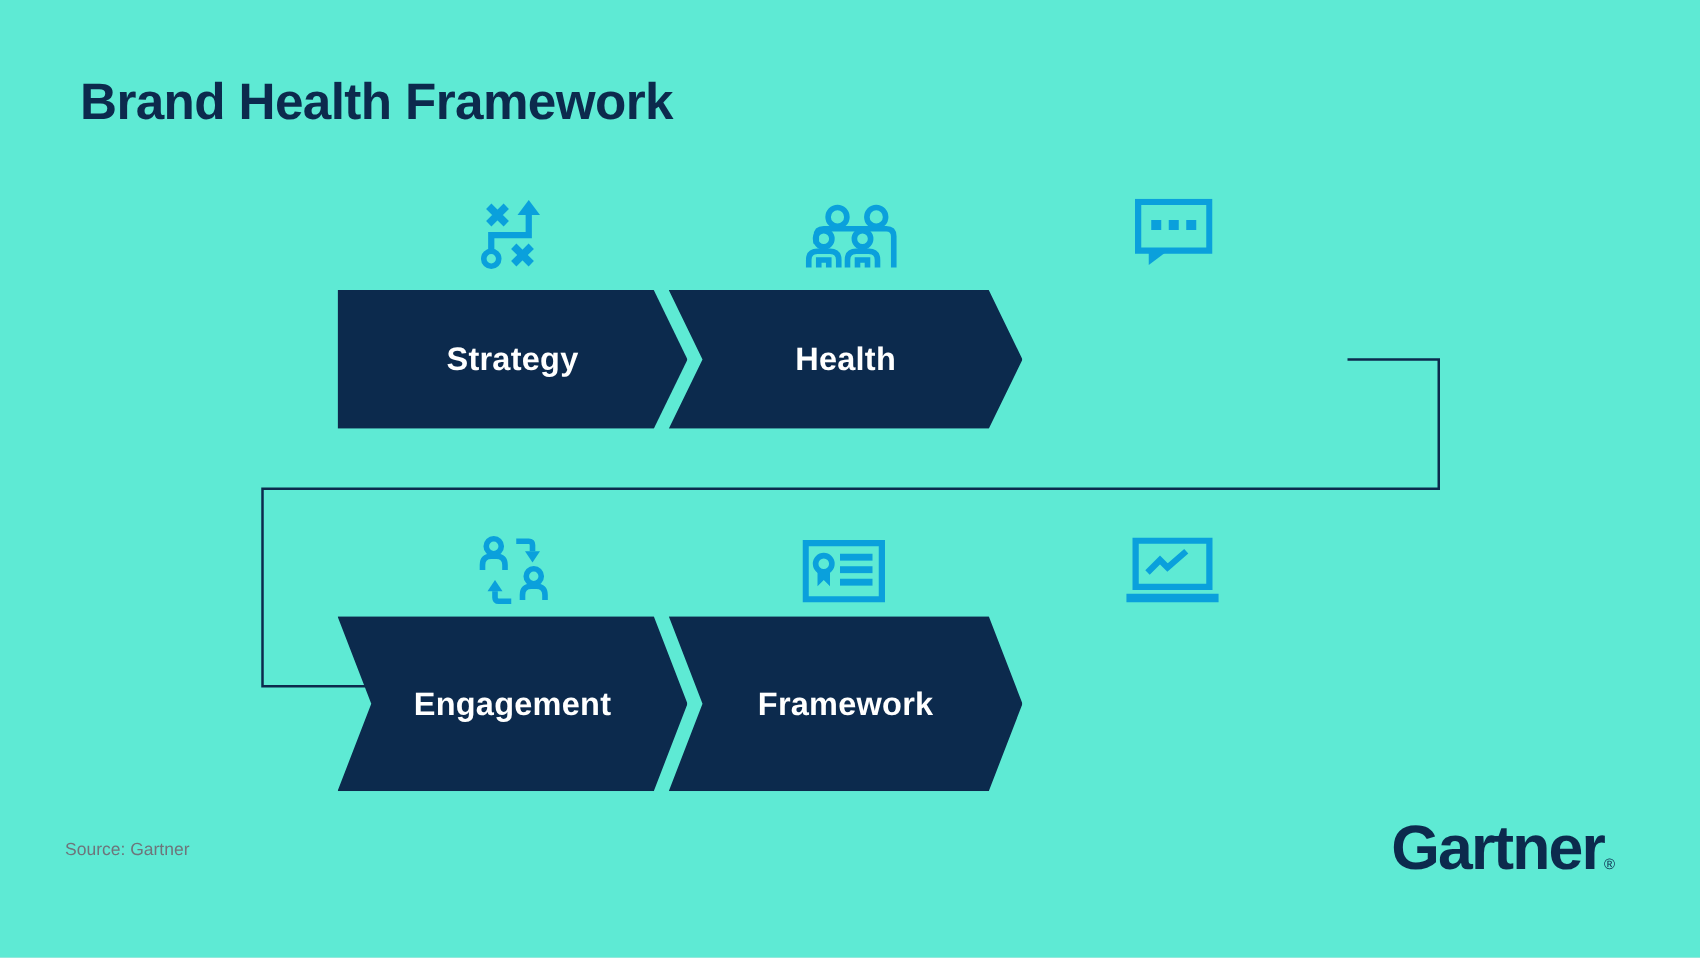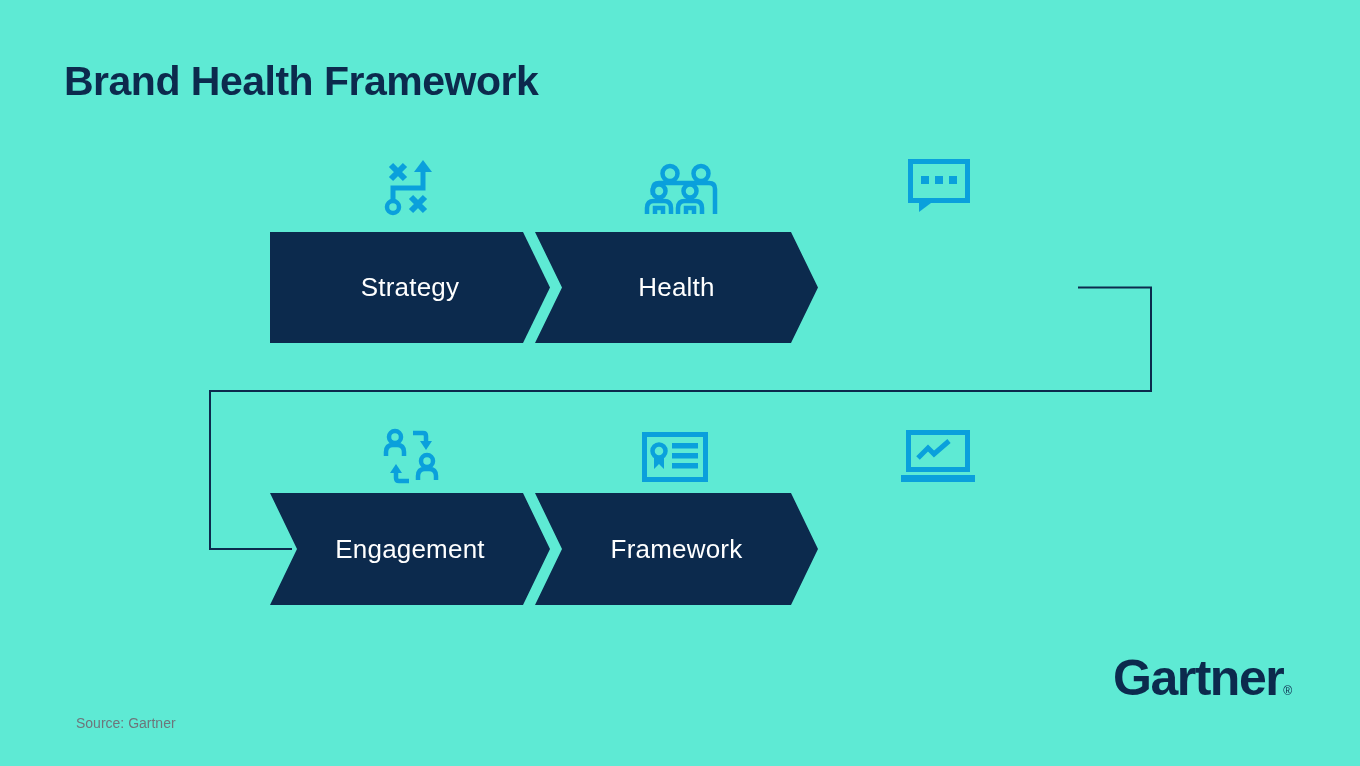--- a/index.html
+++ b/index.html
@@ -21,30 +21,30 @@
   .connector{
     position:absolute;left:0;top:0;z-index:1;
   }
   .icon{
     position:absolute;z-index:2;
   }
   .stage{
     position:absolute;z-index:2;height:111px;
     background:#0c2a4d;
     display:flex;align-items:center;justify-content:center;
-    color:#ffffff;font-size:26px;font-weight:400;letter-spacing:0.2px;
+    color:#ffffff;font-size:26px;font-weight:700;letter-spacing:0.2px;
   }
-  .row2{top:493px;height:112px;}
+  .row2{top:493px;height:140px;}
   .stage-first{clip-path:polygon(0 0,calc(100% - 27px) 0,100% 50%,calc(100% - 27px) 100%,0 100%);}
   .stage-mid{clip-path:polygon(0 0,calc(100% - 27px) 0,100% 50%,calc(100% - 27px) 100%,0 100%,27px 50%);}
   .stage-last{clip-path:polygon(0 0,100% 0,100% 100%,0 100%,27px 50%);}
   .stage-wrap{justify-content:flex-start;padding-left:74px;box-sizing:border-box;line-height:1.05;}
   .footer{
-    position:absolute;left:76px;top:671px;
-    font-size:14px;color:#6e757b;line-height:17px;margin-top:44px;
+    position:absolute;left:52px;top:671px;
+    font-size:14px;color:#6e757b;line-height:17px;
   }
   .logo{
     position:absolute;right:68px;top:649px;
     font-size:50px;font-weight:700;letter-spacing:-1.5px;
     color:#0c2a4d;
   }
   .logo .reg{font-size:12px;font-weight:400;letter-spacing:0;vertical-align:baseline;}
 </style>
 </head>
 <body>

